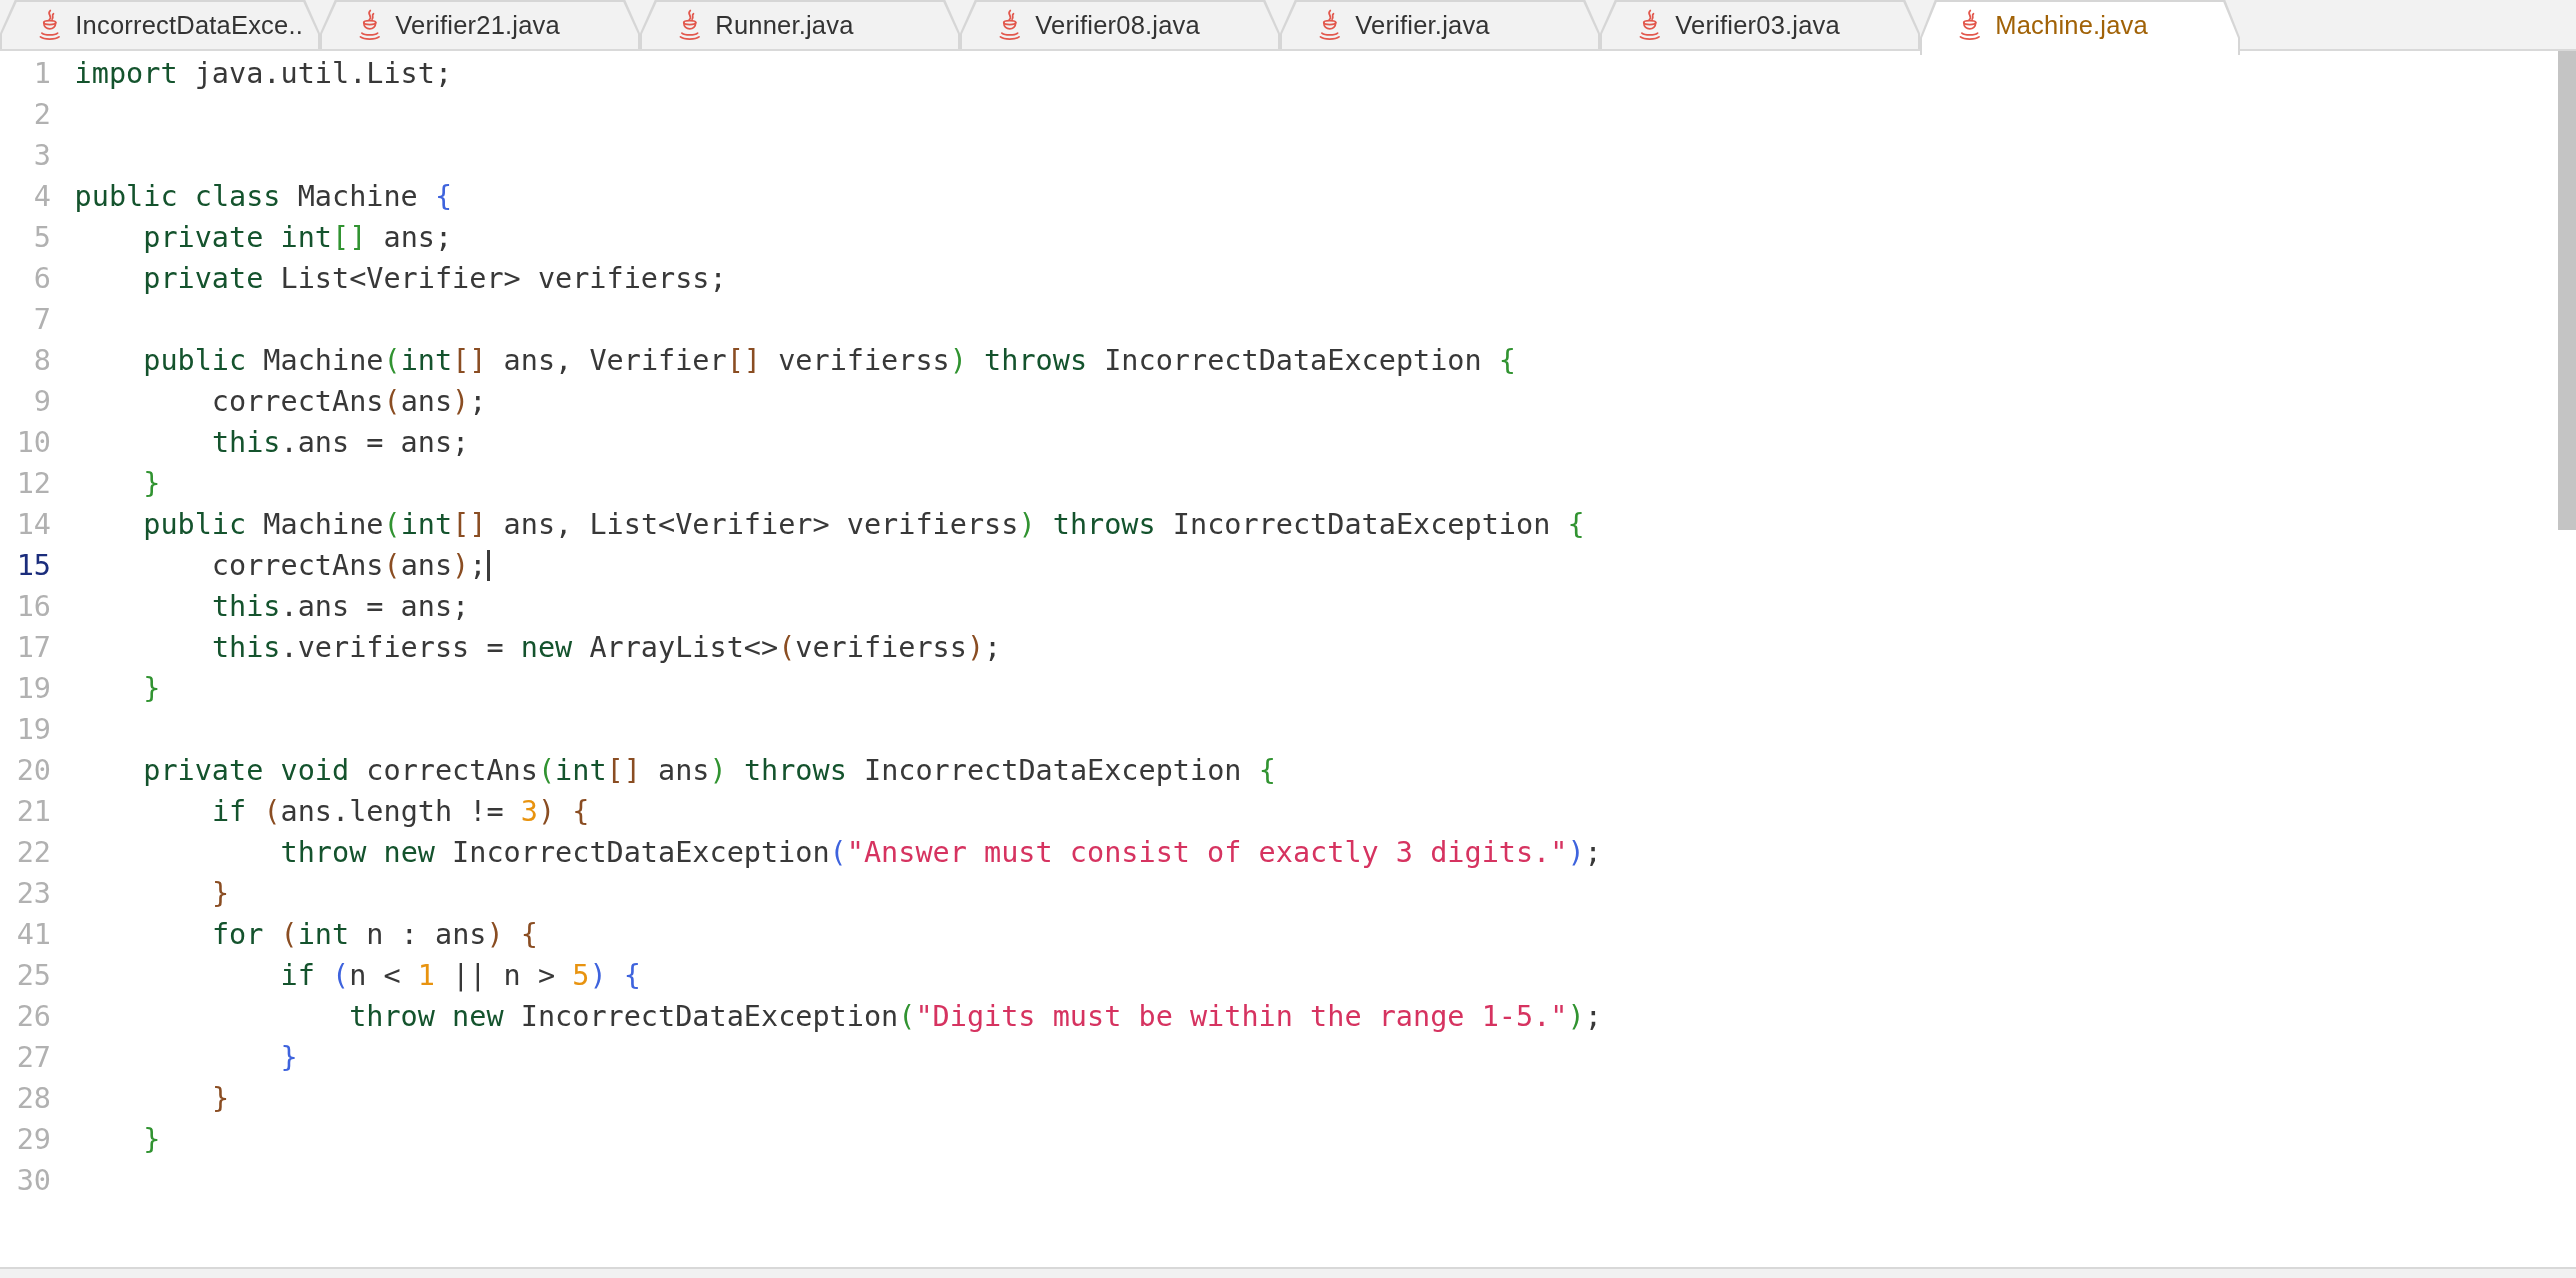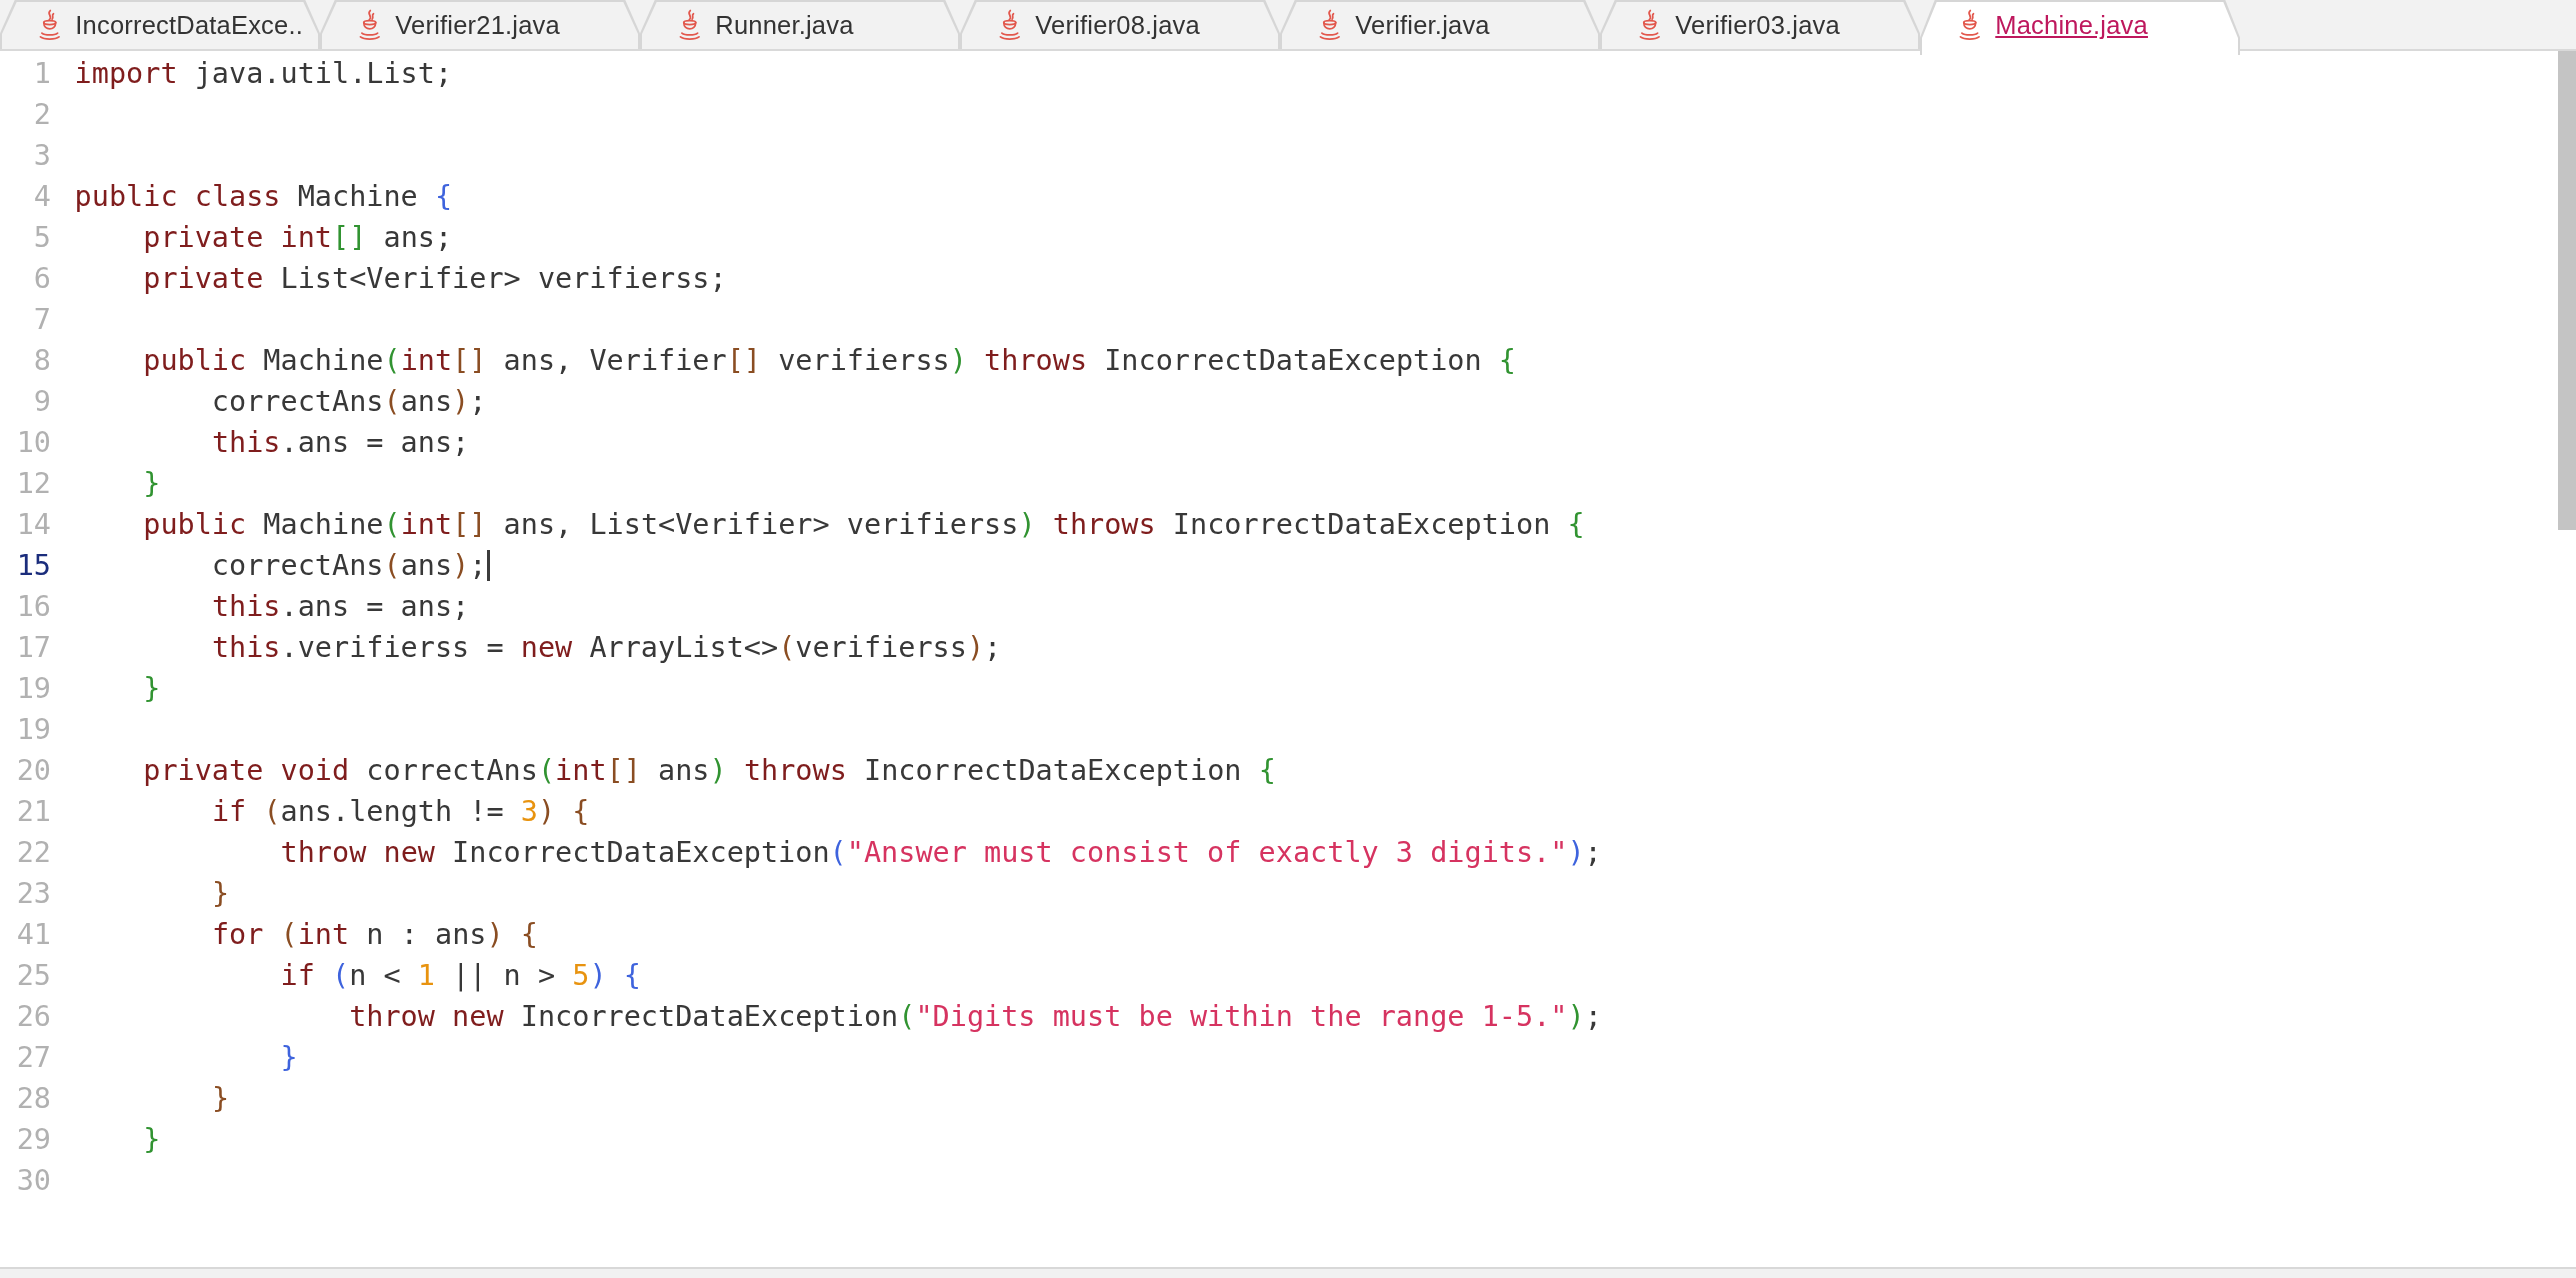--- a/index.html
+++ b/index.html
@@ -26,40 +26,40 @@
   }
   .tab-bg{inset:0;background:#d6d6d6;}
   .tab-fill{top:2px;left:2px;right:2px;bottom:0;background:#f2f2f2;}
   .tab.active{height:55px;z-index:4;}
   .tab.active .tab-fill{background:#ffffff;}
   .tab-content{
     position:absolute;top:0;left:37px;right:15.7px;height:51px;
     display:flex;align-items:center;gap:12.8px;white-space:nowrap;overflow:hidden;
   }
   .tab-label{font-size:25.5px;color:#333333;letter-spacing:0.2px;}
-  .tab.active .tab-label{color:#be185d;text-decoration:underline;}
+  .tab.active .tab-label{color:#a16207;}
   .java-icon{flex:0 0 auto;}
   
   .editor{
     position:absolute;top:51px;left:0;width:2576px;height:1228px;
     background:#ffffff;overflow:hidden;z-index:1;
   }
   .code-lines{
     position:absolute;top:2px;left:0;
     font-family:"DejaVu Sans Mono", monospace;
     font-size:28.5px;line-height:41px;
   }
   .line{display:flex;white-space:pre;}
   .ln{
     display:inline-block;width:51px;text-align:right;
     color:#b1b1b1;flex:0 0 51px;user-select:none;
   }
   .ln-active{color:#1b2d7c;text-align:right;}
   .cd{padding-left:23.6px;color:#383838;}
-  .tk-k{color:#7f1d1d;}
+  .tk-k{color:#14532d;}
   .tk-t{color:#383838;}
   .tk-s{color:#d63360;}
   .tk-n{color:#e8930f;}
   .tk-b1{color:#3e63dd;}
   .tk-b2{color:#319331;}
   .tk-b3{color:#8a4d22;}
   .caret{
     display:inline-block;width:2.9px;height:31px;background:#3c3c3c;
     vertical-align:-5.9px;margin-left:1px;
   }

